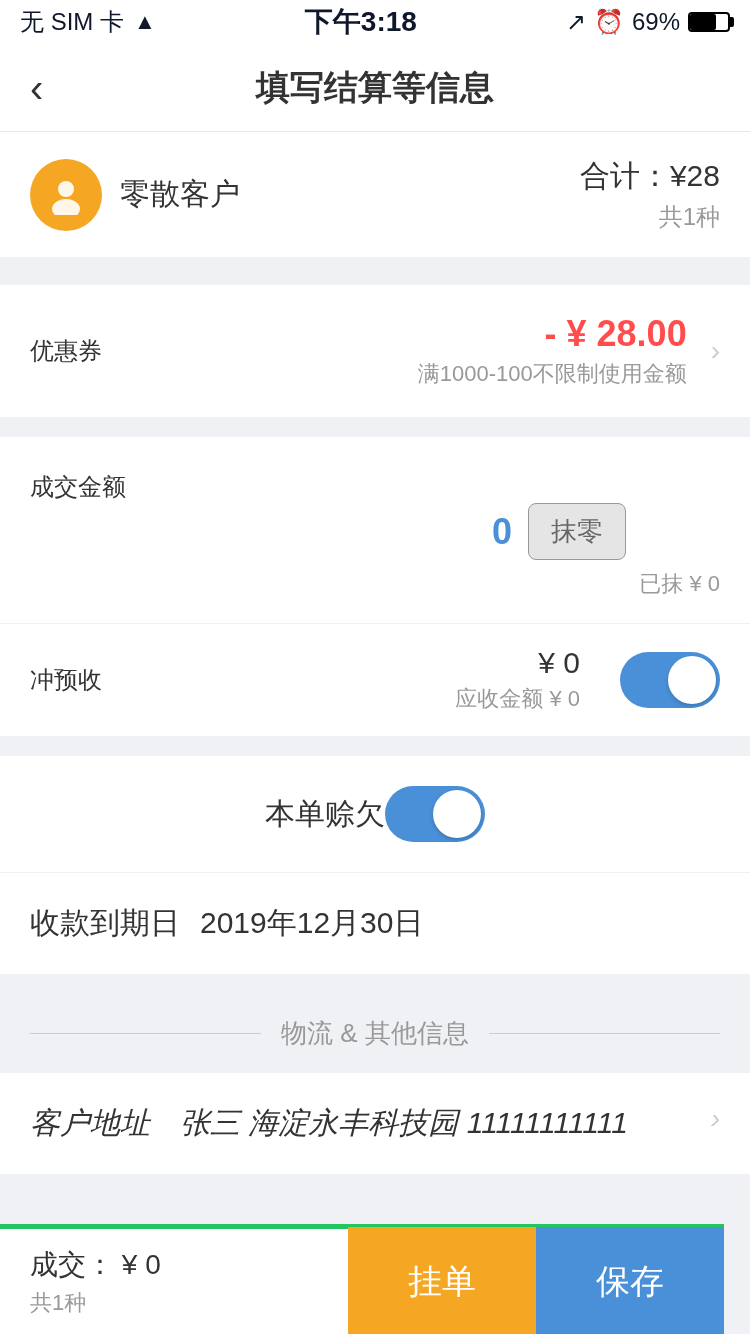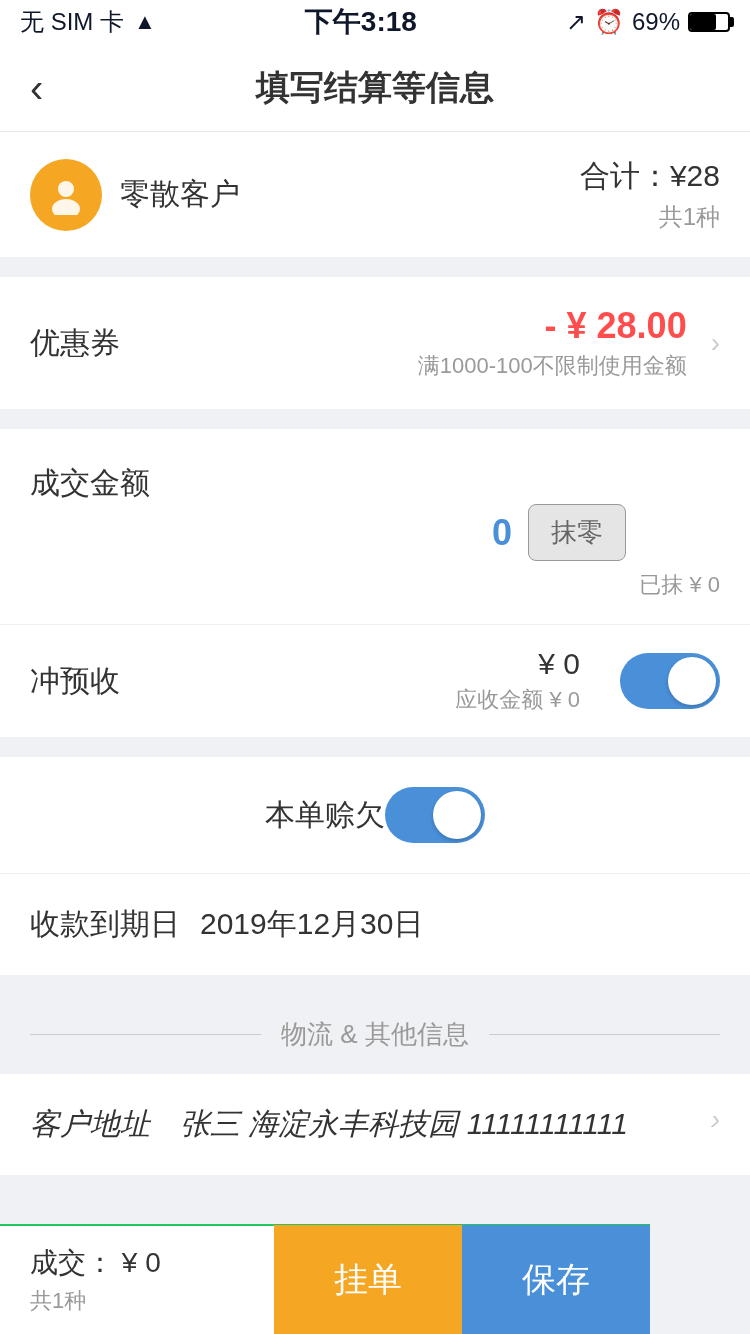--- a/index.html
+++ b/index.html
@@ -69,21 +69,21 @@
       padding-bottom: 120px;
     }
 
     
     .customer-section {
       background: #fff;
       padding: 24px 30px;
       display: flex;
       align-items: center;
       justify-content: space-between;
-      margin-bottom: 0;
+      margin-bottom: 8px;
     }
     .customer-left {
       display: flex;
       align-items: center;
       gap: 18px;
     }
     .customer-avatar {
       width: 72px; height: 72px;
       background: #f5a623;
       border-radius: 50%;
@@ -124,21 +124,21 @@
       align-items: center;
       justify-content: space-between;
       padding: 28px 30px;
       border-bottom: 1px solid #f0f0f0;
       min-height: 90px;
     }
     .row:last-child {
       border-bottom: none;
     }
     .row-label {
-      font-size: 30px;
+      font-size: 24px;
       color: #333;
       flex-shrink: 0;
     }
     .row-right {
       display: flex;
       align-items: center;
       gap: 16px;
       flex: 1;
       justify-content: flex-end;
     }
@@ -293,26 +293,26 @@
       font-size: 30px;
       color: #333;
       flex: 1;
     }
 
     
     .bottom-bar {
       position: fixed;
       bottom: 0;
       left: 0;
-      width: 650px;
+      width: 724px;
       height: 110px;
       background: #fff;
       display: flex;
       align-items: center;
-      border-top: 2px solid #22c55e;
+      border-top: 5px solid #22c55e;
     }
     .bottom-summary {
       flex: 1;
       padding: 0 30px;
     }
     .bottom-summary-main {
       font-size: 28px;
       color: #333;
     }
     .bottom-summary-sub {

